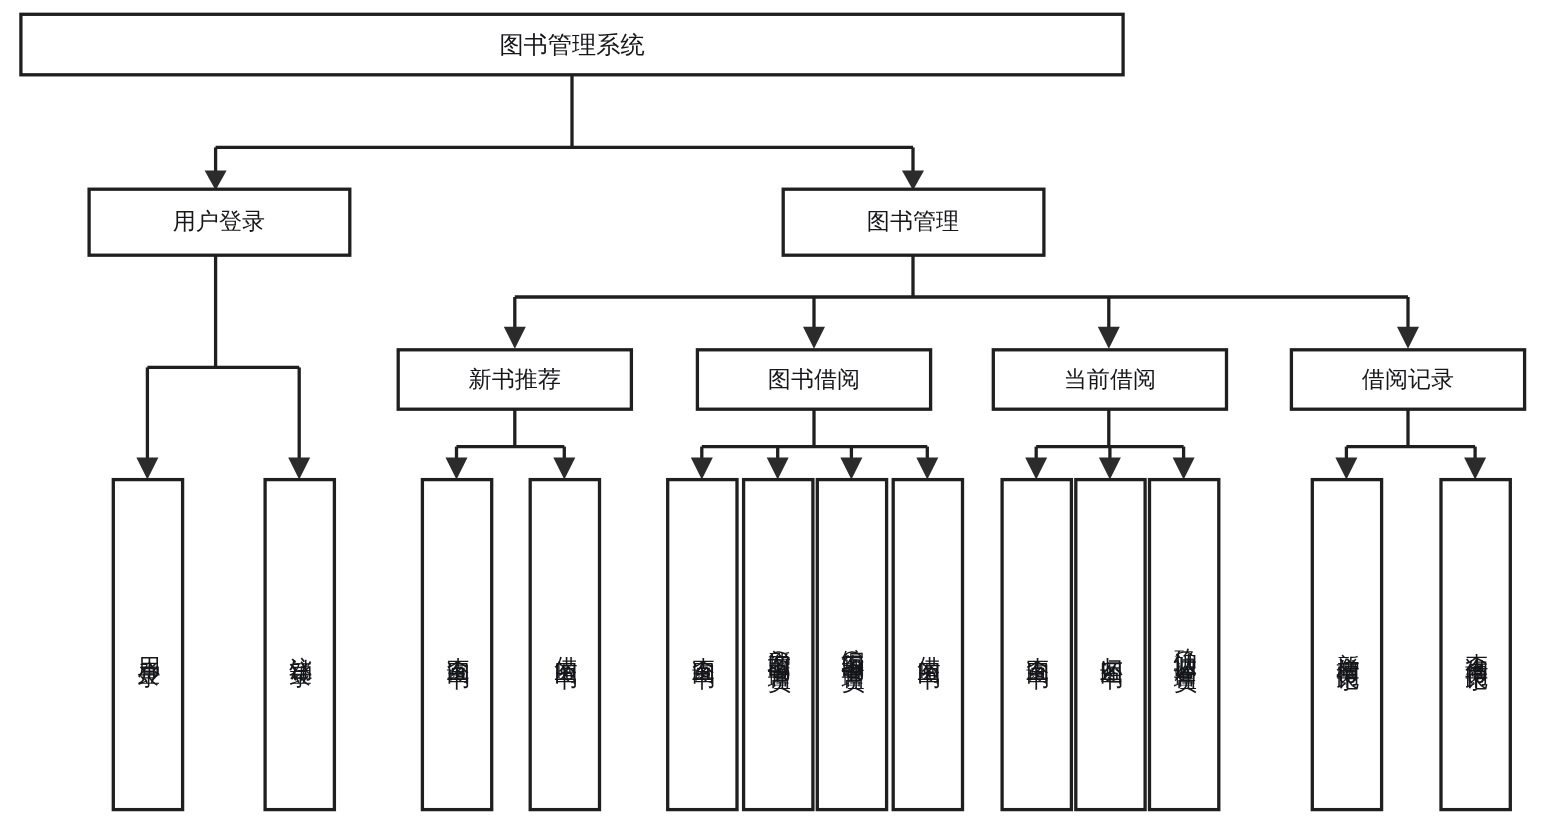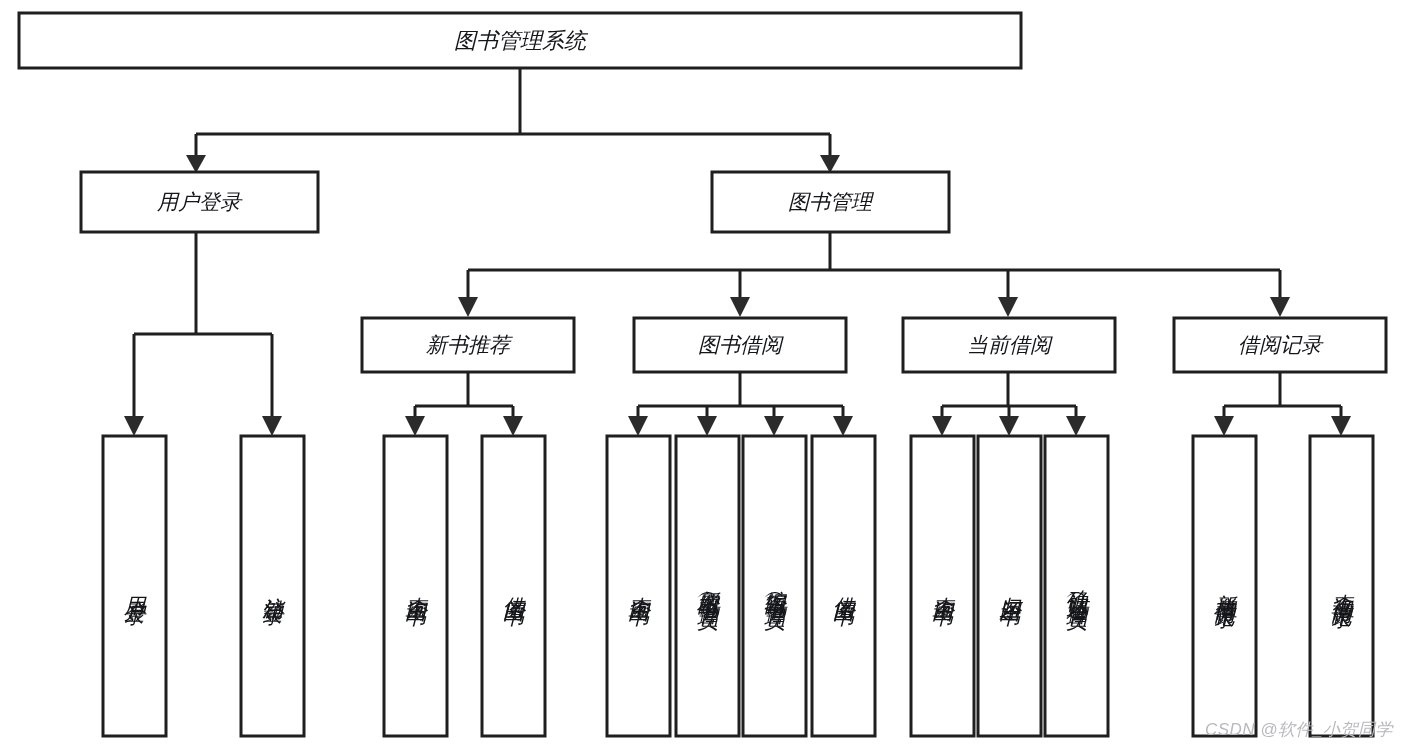--- a/index.html
+++ b/index.html
@@ -12,21 +12,20 @@
     width: 1405px;
     height: 747px;
     font-family: "Liberation Sans", "DejaVu Sans", sans-serif;
     overflow: hidden;
     position: relative;
   }
   #diagram-root {
     position: relative;
     width: 1405px;
     height: 747px;
-    font-style: italic;
   }
   svg.diagram-canvas {
     position: absolute;
     left: 0;
     top: 0;
     width: 1405px;
     height: 747px;
     display: block;
   }
   .node-box {
@@ -251,14 +250,13 @@
     <span class="leaf-label">确认归还（管理员）</span>
   </div>
 
   <div class="leaf-label-wrap" style="left:1193px; top:436px; width:63px; height:300px;">
     <span class="leaf-label">新增借阅记录</span>
   </div>
   <div class="leaf-label-wrap" style="left:1310px; top:436px; width:63px; height:300px;">
     <span class="leaf-label">查询借阅记录</span>
   </div>
 
-  <div class="watermark">CSDN @软件_小贺同学</div>
 </div>
 
 </body></html>

